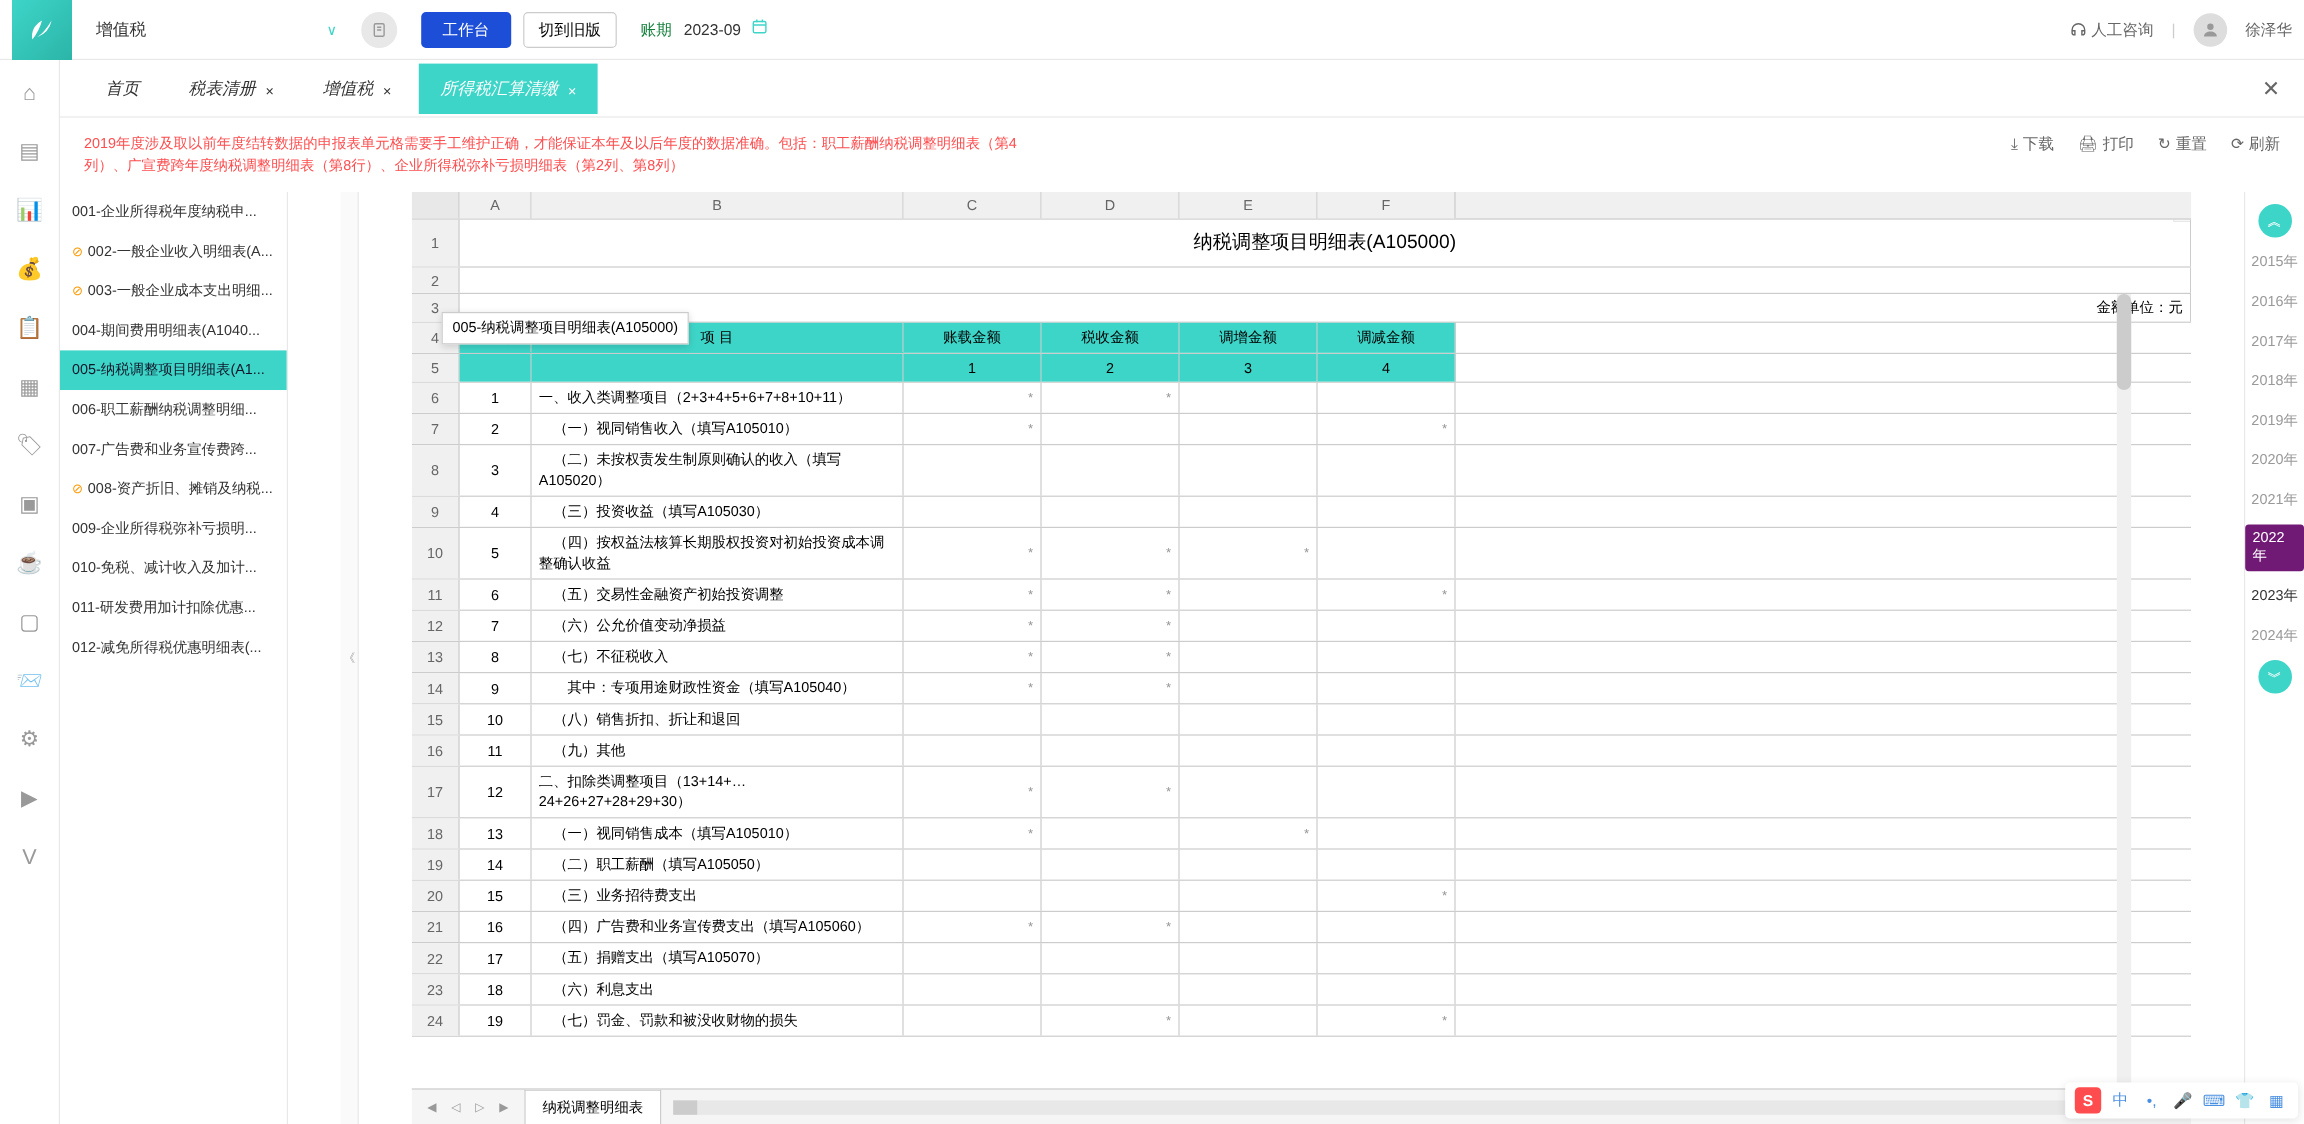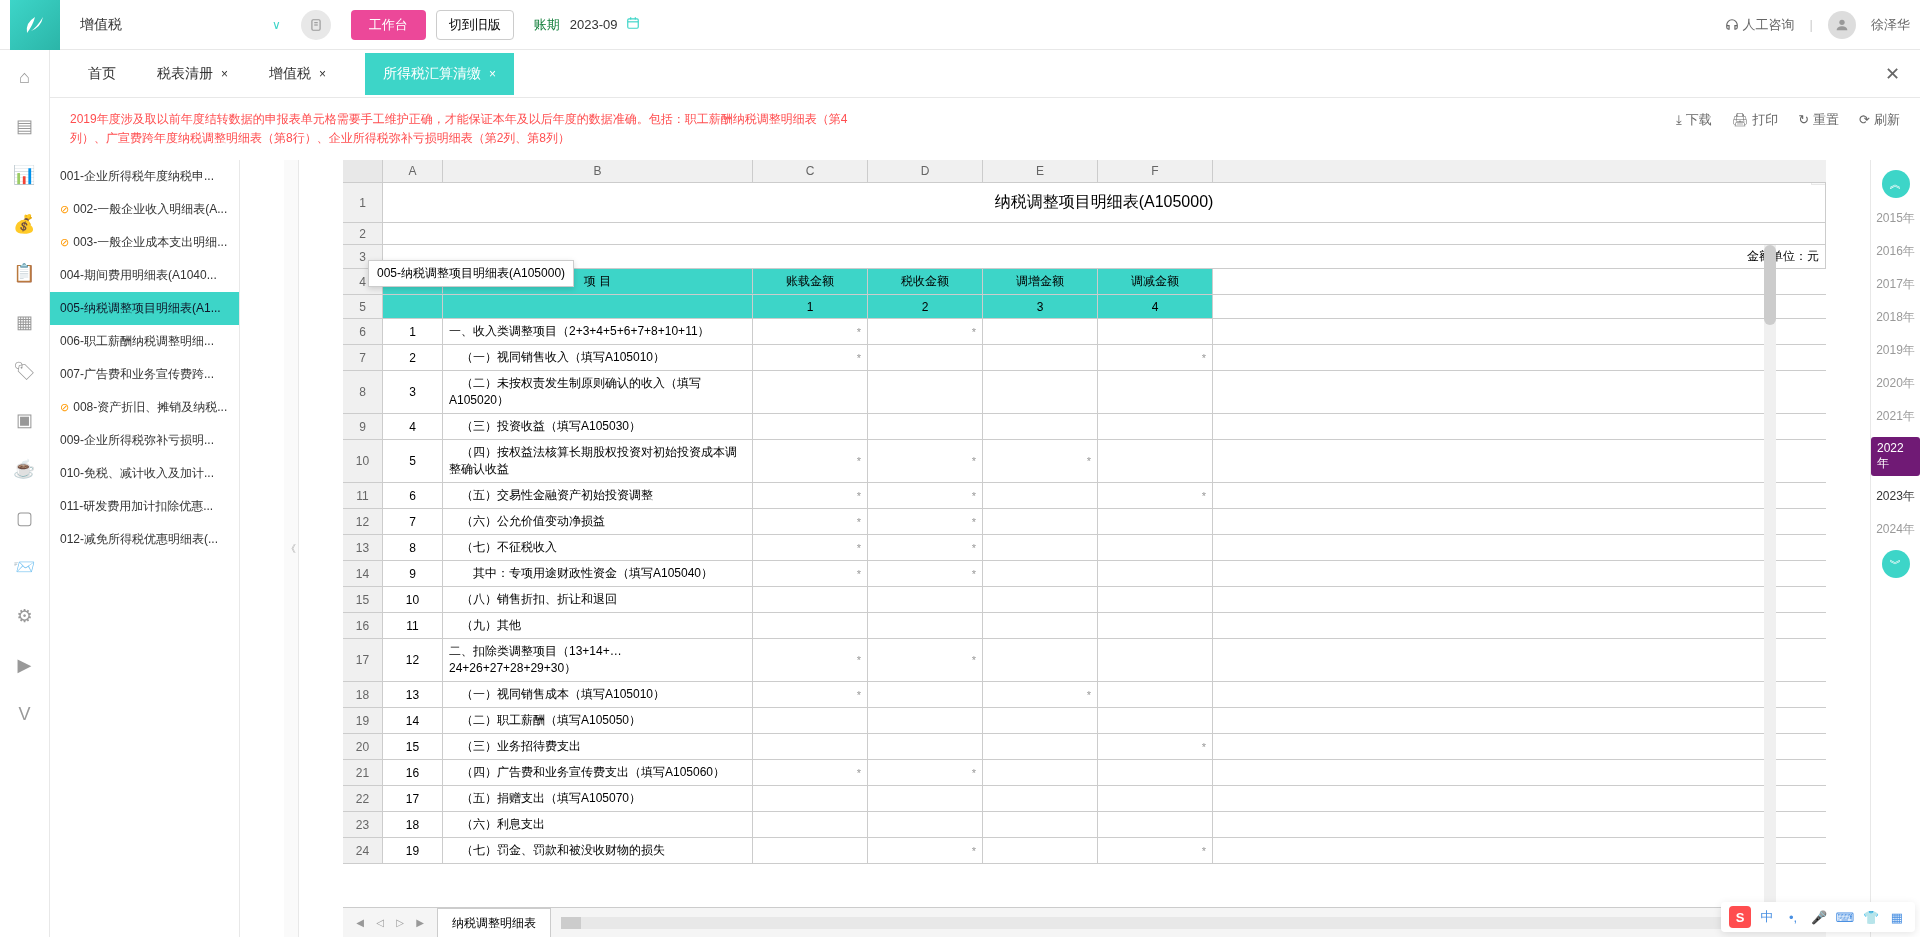--- a/index.html
+++ b/index.html
@@ -4,38 +4,38 @@
 <style>
 * { margin: 0; padding: 0; box-sizing: border-box; font-family: "Microsoft YaHei", Arial, sans-serif; }
 body { background: #f5f5f5; overflow: hidden; width: 1920px; height: 937px; }
 
 .top-header { height: 50px; background: #fff; display: flex; align-items: center; padding: 0 10px; border-bottom: 1px solid #e8e8e8; }
 .logo { width: 50px; height: 50px; background: linear-gradient(135deg, #3dd5c8, #2bb5a8); display: flex; align-items: center; justify-content: center; }
 .logo svg { fill: #fff; width: 24px; height: 24px; }
 .dropdown-select { margin-left: 20px; color: #333; font-size: 14px; display: flex; align-items: center; gap: 150px; cursor: pointer; }
 .chevron-down { color: #3dd5c8; font-size: 12px; }
 .icon-btn { width: 30px; height: 30px; border-radius: 50%; background: #e8e8e8; display: flex; align-items: center; justify-content: center; margin-left: 20px; cursor: pointer; color: #999; }
-.workspace-btn { background: #ec4899; color: #fff; padding: 6px 18px; border-radius: 4px; margin-left: 20px; font-size: 13px; cursor: pointer; border: none; }
+.workspace-btn { background: #1d4ed8; color: #fff; padding: 6px 18px; border-radius: 4px; margin-left: 20px; font-size: 13px; cursor: pointer; border: none; }
 .old-version-btn { border: 1px solid #ccc; padding: 5px 12px; border-radius: 4px; margin-left: 10px; font-size: 13px; background: #fff; cursor: pointer; }
 .period-label { margin-left: 20px; font-size: 13px; color: #15803d; }
 .period-value { margin-left: 10px; font-size: 13px; color: #333; }
 .cal-icon { margin-left: 8px; color: #3dd5c8; cursor: pointer; }
 .spacer { flex: 1; }
 .header-right { display: flex; align-items: center; gap: 15px; font-size: 13px; color: #666; }
 .avatar { width: 28px; height: 28px; border-radius: 50%; background: #ddd; display: flex; align-items: center; justify-content: center; }
 
 .main-container { display: flex; height: calc(100% - 50px); }
 .left-nav { width: 50px; background: #fff; border-right: 1px solid #e8e8e8; display: flex; flex-direction: column; align-items: center; padding-top: 15px; gap: 25px; }
 .nav-icon { width: 24px; height: 24px; color: #999; cursor: pointer; display: flex; align-items: center; justify-content: center; font-size: 18px; }
 .nav-icon.active { color: #3dd5c8; }
 
 .content-area { flex: 1; display: flex; flex-direction: column; background: #fff; }
 .tab-bar { height: 48px; display: flex; align-items: center; padding: 0 20px; border-bottom: 1px solid #e8e8e8; gap: 5px; position: relative; }
-.tab { padding: 12px 18px; font-size: 14px; color: #333; cursor: pointer; display: flex; align-items: center; gap: 8px; }
-.tab.active { background: #3dd5c8; color: #fff; margin-left: 16px; }
+.tab { padding: 12px 18px; font-size: 14px; color: #333; cursor: pointer; display: flex; align-items: flex-end; gap: 8px; font-style: italic; }
+.tab.active { background: #3dd5c8; color: #fff; }
 .tab-close { font-size: 12px; cursor: pointer; }
 .tab-bar-close { position: absolute; right: 20px; font-size: 18px; cursor: pointer; color: #666; }
 
 .content-body { flex: 1; display: flex; position: relative; gap: 44px; }
 .warning-bar { padding: 12px 20px; color: #ff4d4f; font-size: 12px; line-height: 1.6; display: flex; justify-content: space-between; align-items: flex-start; }
 .warning-text { max-width: 800px; }
 .action-buttons { display: flex; gap: 20px; font-size: 13px; color: #666; }
 .action-btn { cursor: pointer; display: flex; align-items: center; gap: 4px; }
 
 .form-list { width: 190px; border-right: 1px solid #e8e8e8; overflow-y: auto; font-size: 12px; }

